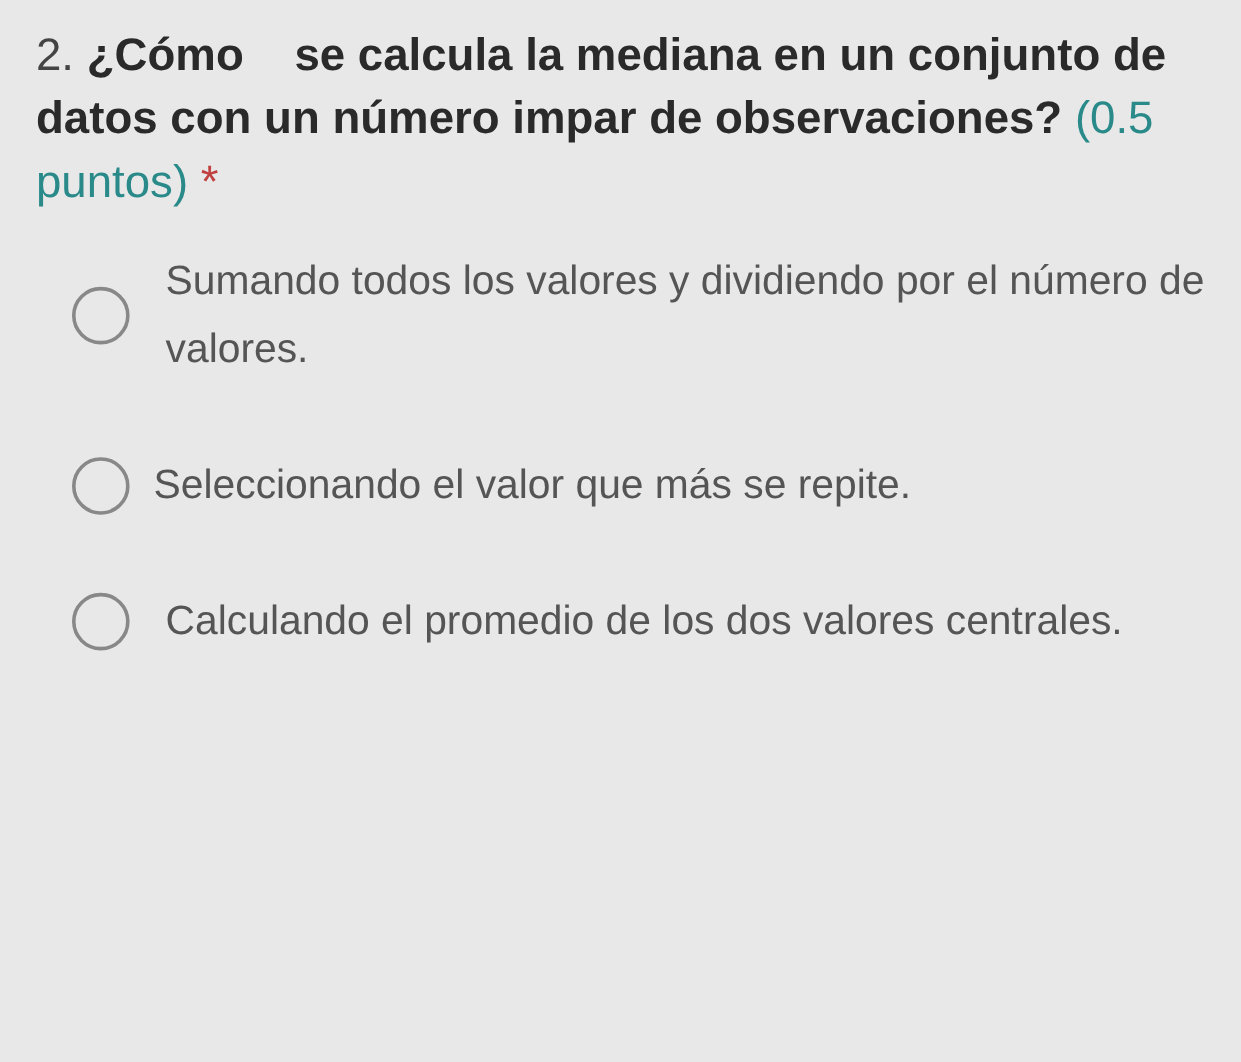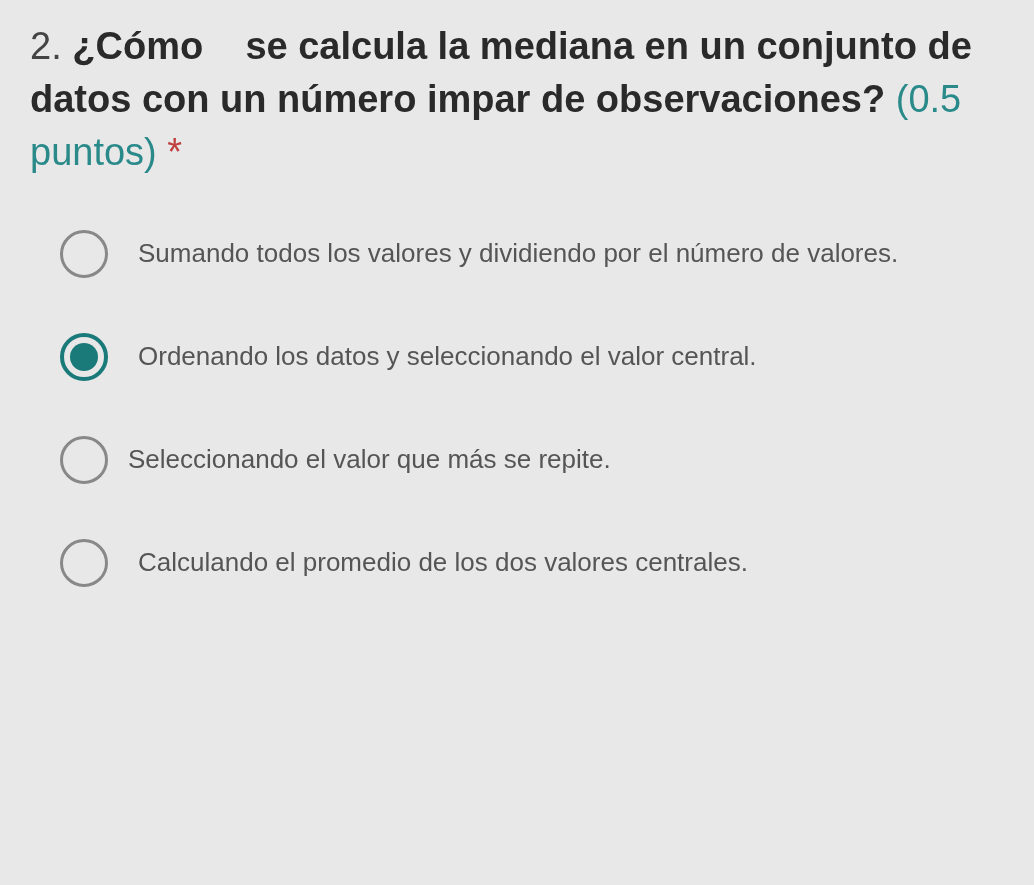--- a/index.html
+++ b/index.html
@@ -16,21 +16,21 @@
       color: #333;
     }
     .question-container {
       width: 100%;
     }
     .question-header {
       font-size: 38px;
       font-weight: bold;
       color: #2a2a2a;
       line-height: 1.4;
-      margin-bottom: 50px;
+      margin-bottom: 26px;
     }
     .question-number {
       font-weight: normal;
       color: #444;
     }
     .points {
       font-weight: normal;
       color: #2a8a8a;
     }
     .required {
@@ -64,21 +64,21 @@
       position: absolute;
       top: 50%;
       left: 50%;
       transform: translate(-50%, -50%);
       width: 28px;
       height: 28px;
       background: #1a7a7a;
       border-radius: 50%;
     }
     .option-text {
-      font-size: 26px;
+      font-size: 34px;
       color: #555;
       line-height: 1.7;
     }
     .last-option .radio {
       margin-right: 20px;
     }
   </style>
 </head>
 <body>
 
@@ -89,24 +89,20 @@
     <span class="points">(0.5 puntos)</span>
     <span class="required">*</span>
   </div>
 
   <div class="options">
     <div class="option">
       <div class="radio"></div>
       <div class="option-text">Sumando todos los valores y dividiendo por el número de valores.</div>
     </div>
 
-    <div class="option">
-      <div class="radio selected"></div>
-      <div class="option-text">Ordenando los datos y seleccionando el valor central.</div>
-    </div>
 
     <div class="option last-option">
       <div class="radio"></div>
       <div class="option-text">Seleccionando el valor que más se repite.</div>
     </div>
 
     <div class="option">
       <div class="radio"></div>
       <div class="option-text">Calculando el promedio de los dos valores centrales.</div>
     </div>

